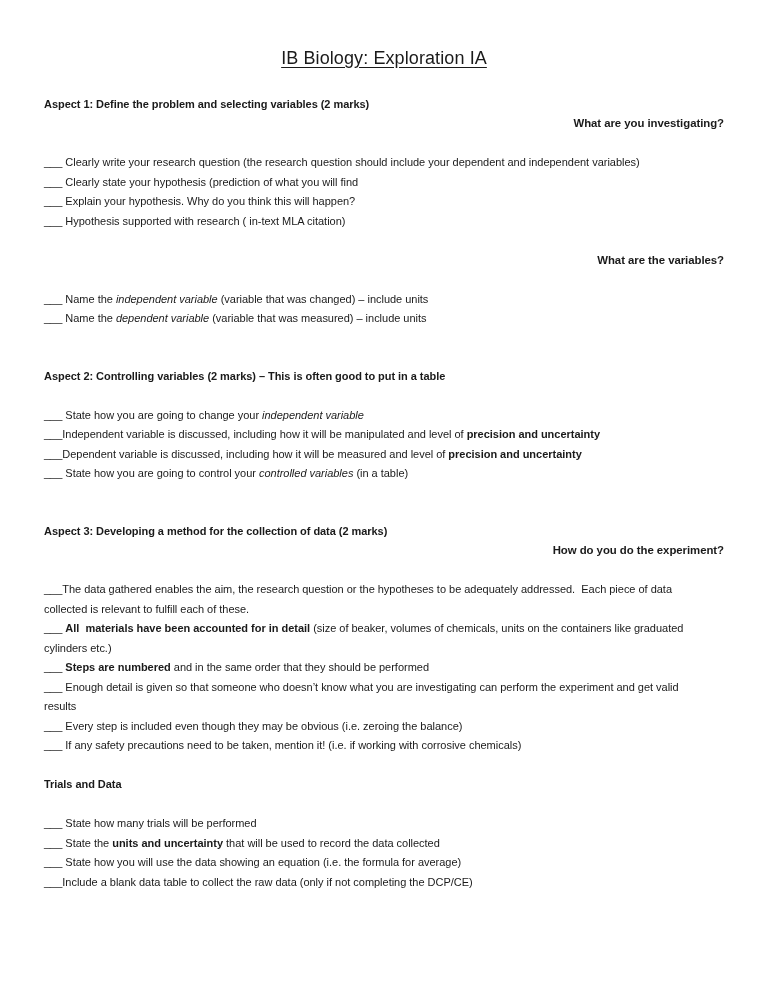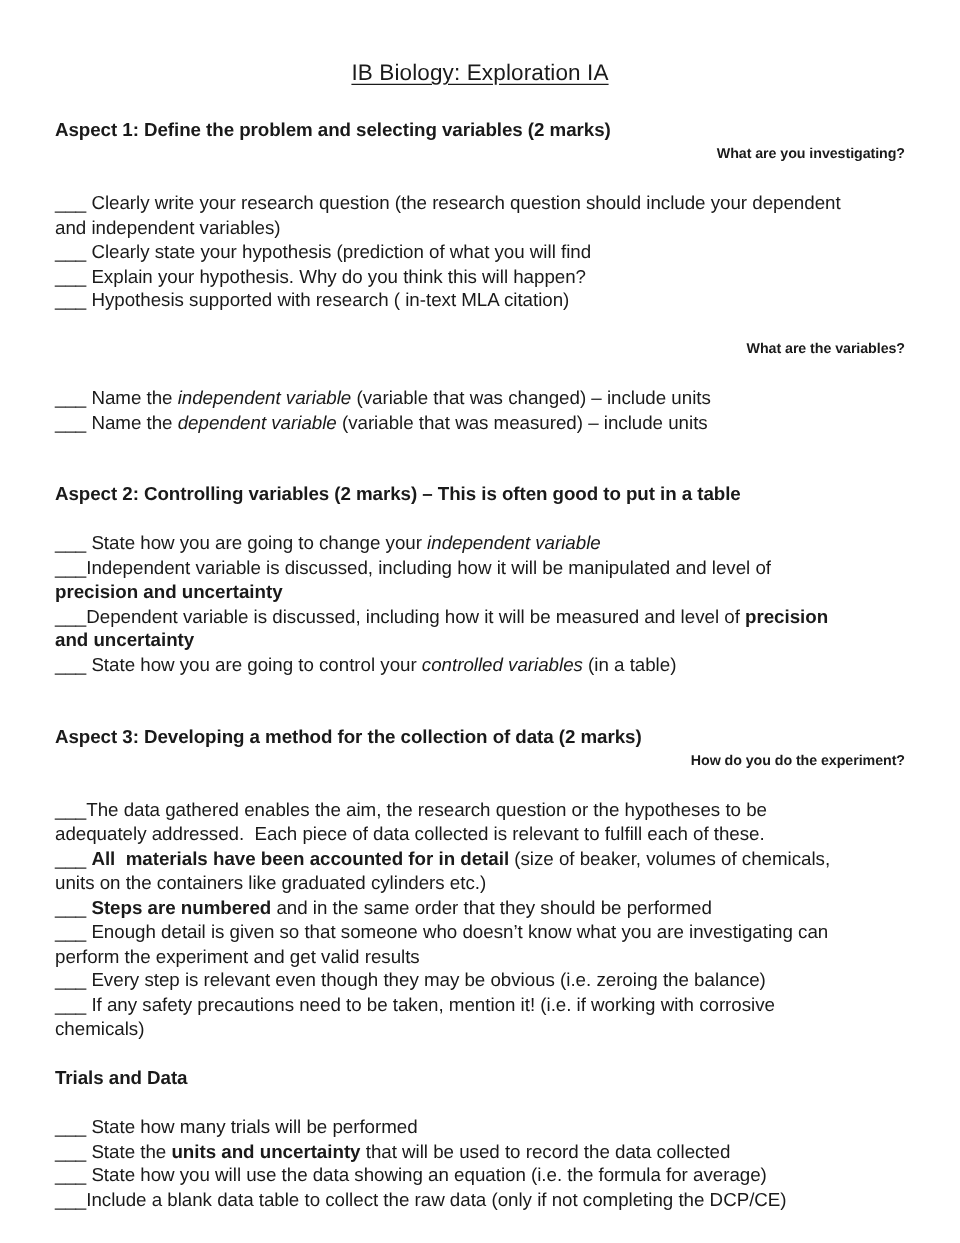--- a/index.html
+++ b/index.html
@@ -40,36 +40,36 @@
   .gap-title-to-first {
     height: 25px;
   }
   .section-gap {
     height: 38px;
   }
   .blank-line {
     height: 19.5px;
   }
   .heading {
-    font-size: 15px;
+    font-size: 11px;
     font-weight: 700;
     line-height: 19.5px;
     margin: 0;
     letter-spacing: -0.05px;
   }
   .subheading {
     font-size: 11.4px;
     font-weight: 700;
     line-height: 19.5px;
     margin: 0;
     letter-spacing: -0.05px;
     text-align: right;
   }
   .item {
-    font-size: 15px;
+    font-size: 11px;
     font-weight: 400;
     line-height: 19.5px;
     margin: 0;
     letter-spacing: -0.02px;
     text-align: left;
     max-width: 640px;
   }
   .item b { font-weight: 700; }
   .item i { font-style: italic; }
   .blank-small { height: 19.5px; }
@@ -112,21 +112,21 @@
   <div class="section-gap"></div>
 
   <div class="section">
     <div class="heading">Aspect 3: Developing a method for the collection of data (2 marks)</div>
     <div class="subheading">How do you do the experiment?</div>
     <div class="blank-line"></div>
     <div class="item"><span>___The data gathered enables the aim, the research question or the hypotheses to be adequately addressed. &nbsp;Each piece of data collected is relevant to fulfill each of these.</span></div>
     <div class="item"><span>___ <b>All &nbsp;materials have been accounted for in detail</b> (size of beaker, volumes of chemicals, units on the containers like graduated cylinders etc.)</span></div>
     <div class="item"><span>___ <b>Steps are numbered</b> and in the same order that they should be performed</span></div>
     <div class="item"><span>___ Enough detail is given so that someone who doesn’t know what you are investigating can perform the experiment and get valid results</span></div>
-    <div class="item"><span>___ Every step is relevant even though they may be obvious (i.e. zeroing the balance)</span></div>
+    <div class="item"><span>___ Every step is included even though they may be obvious (i.e. zeroing the balance)</span></div>
     <div class="item"><span>___ If any safety precautions need to be taken, mention it! (i.e. if working with corrosive chemicals)</span></div>
   </div>
 
   <div class="blank-small"></div>
 
   <div class="section">
     <div class="heading">Trials and Data</div>
     <div class="blank-line"></div>
     <div class="item"><span>___ State how many trials will be performed</span></div>
     <div class="item"><span>___ State the <b>units and uncertainty</b> that will be used to record the data collected</span></div>

